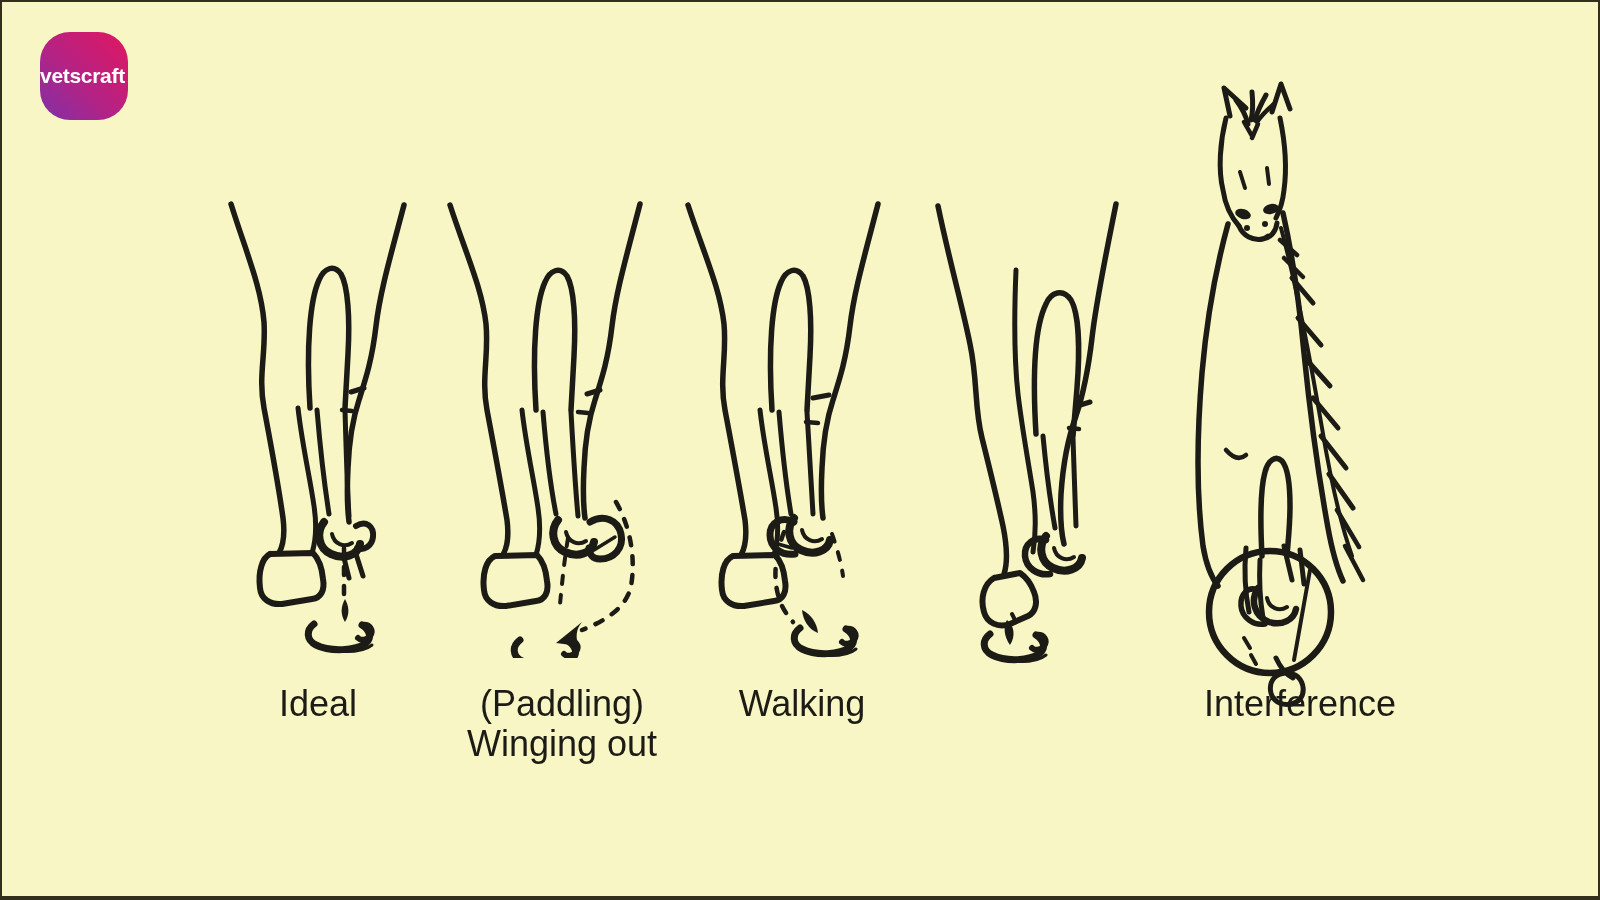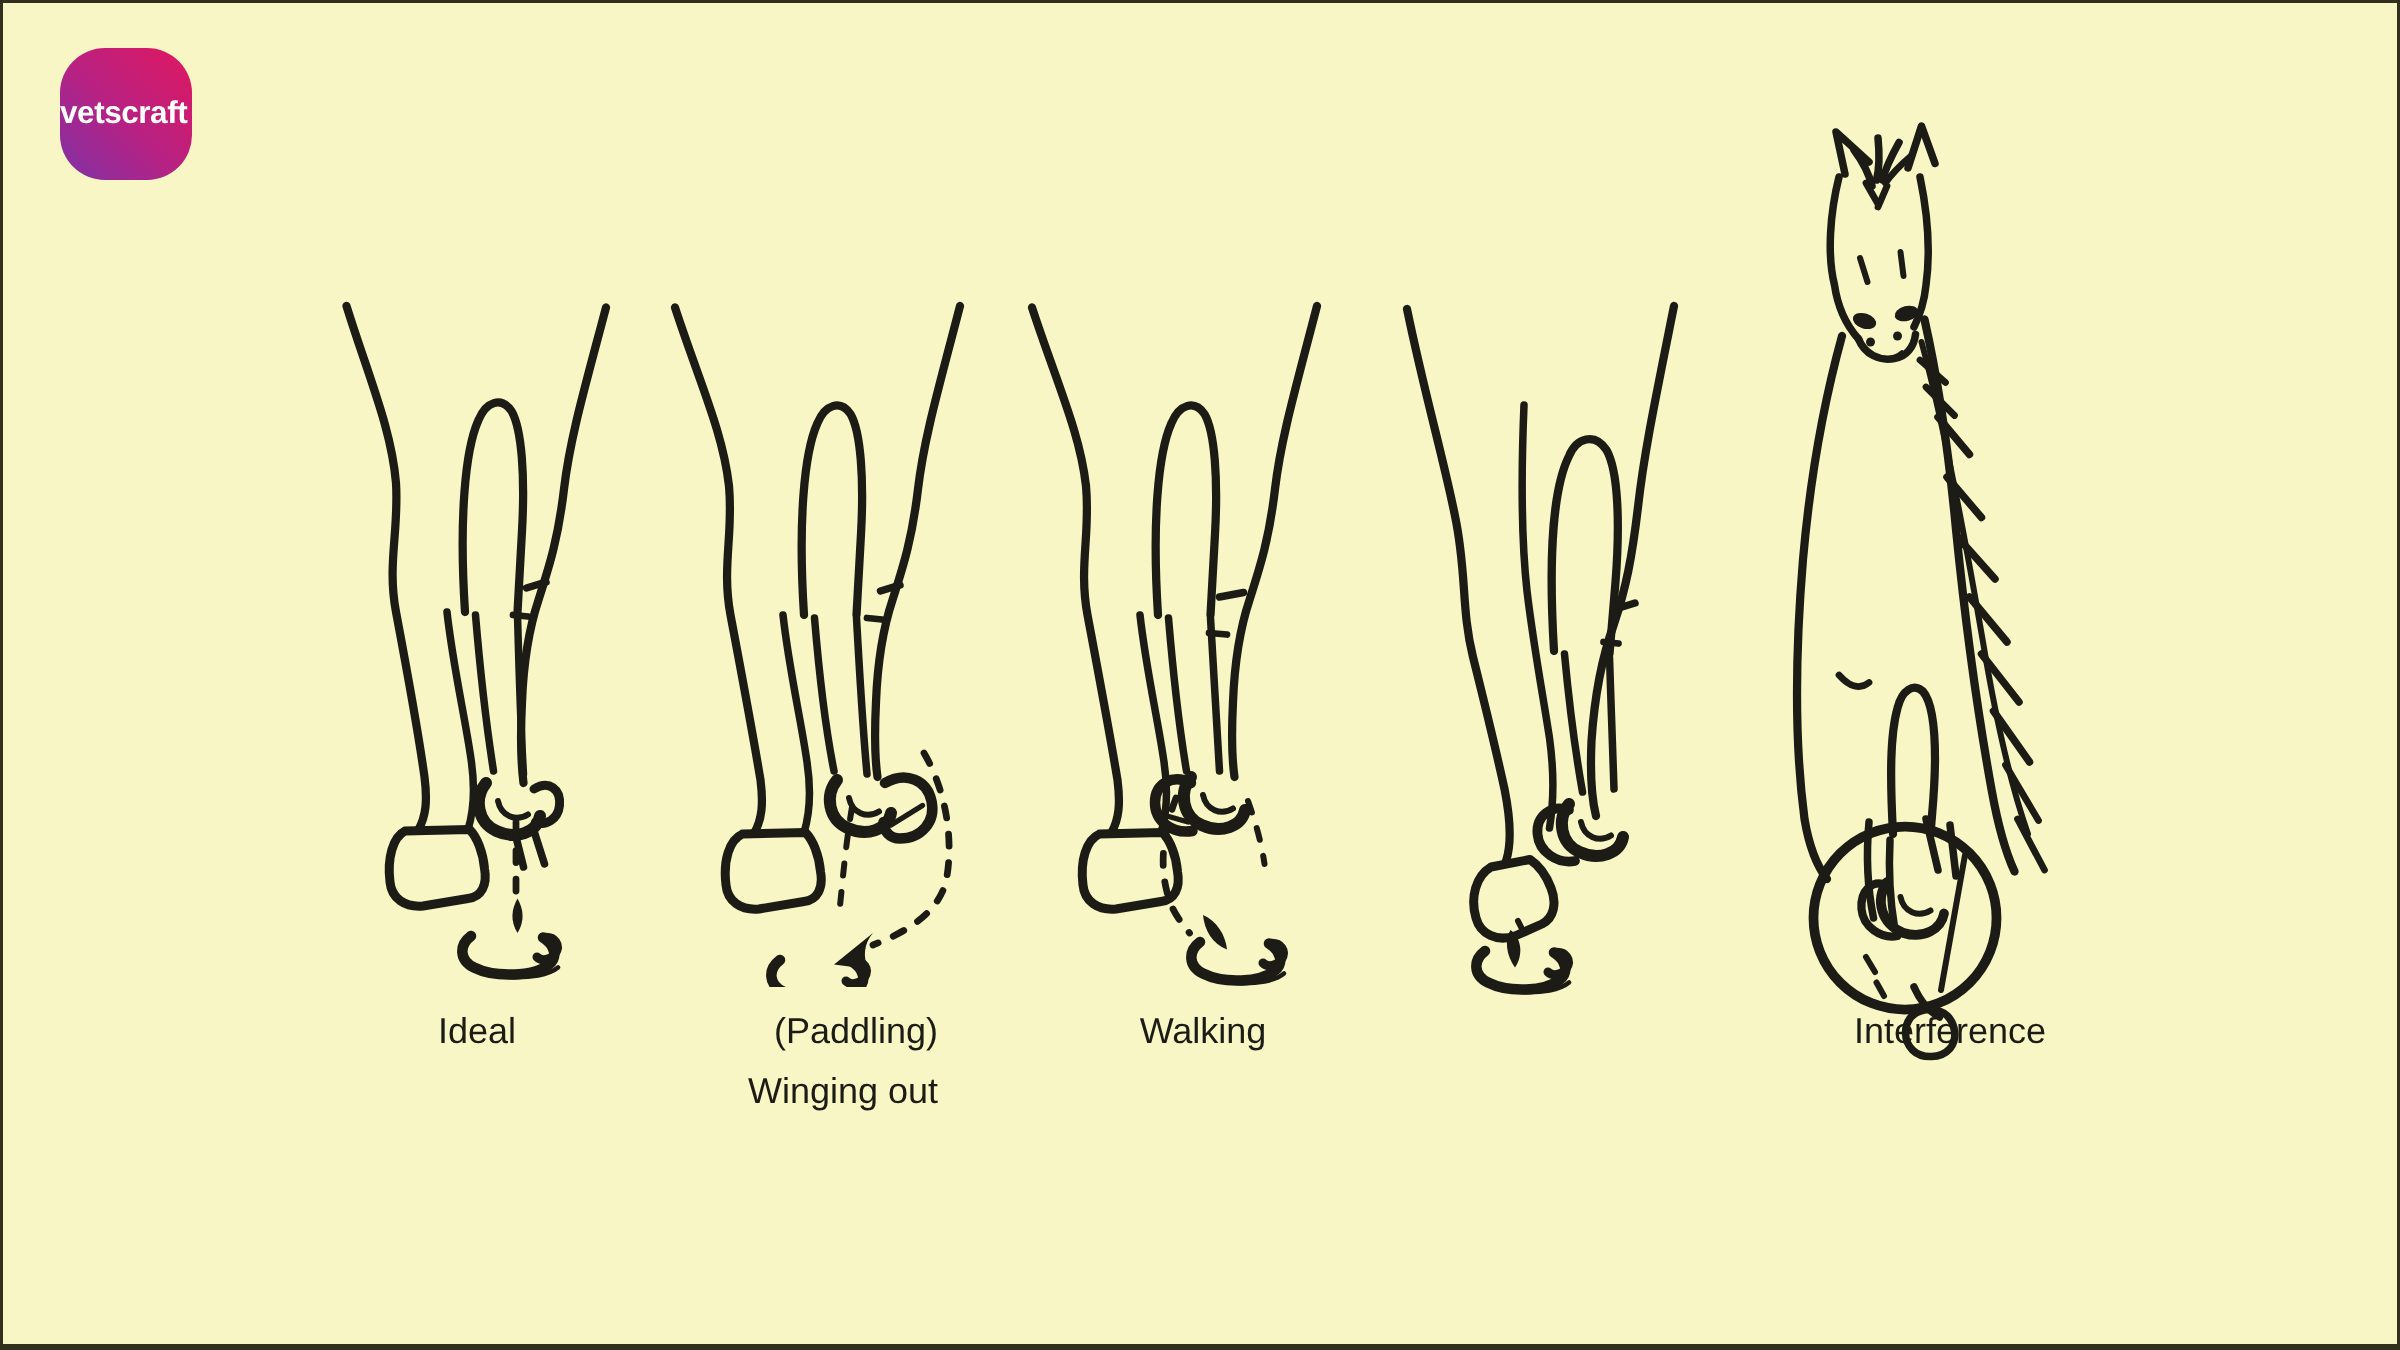--- a/index.html
+++ b/index.html
@@ -19,23 +19,23 @@
   
   .panel{position:absolute;color:var(--ink,#1c1b15)}
   svg .ln{stroke:currentColor;fill:none;stroke-linecap:round;stroke-linejoin:round}
   .w3{stroke-width:3}.w35{stroke-width:3.5}.w4{stroke-width:4}.w45{stroke-width:4.5}
   .w5{stroke-width:5}.w55{stroke-width:5.5}.w6{stroke-width:6}.w65{stroke-width:6.5}
   .w7{stroke-width:7}.w8{stroke-width:8}
   .dash{stroke-dasharray:8 11}
   .fil{fill:currentColor;stroke:none}
   
   .label{
-    position:absolute;top:668px;transform:translateX(-50%);
-    font-size:24px;line-height:40px;color:var(--ink,#1c1b15);
-    text-align:right;white-space:nowrap;
+    position:absolute;top:684px;transform:translateX(-50%);
+    font-size:36px;line-height:40px;color:var(--ink,#1c1b15);
+    text-align:center;white-space:nowrap;
   }
 </style>
 </head>
 <body>
 
 <div class="frame"></div>
 
 <div class="logo">
   <span>vetscraft</span>
 </div>

